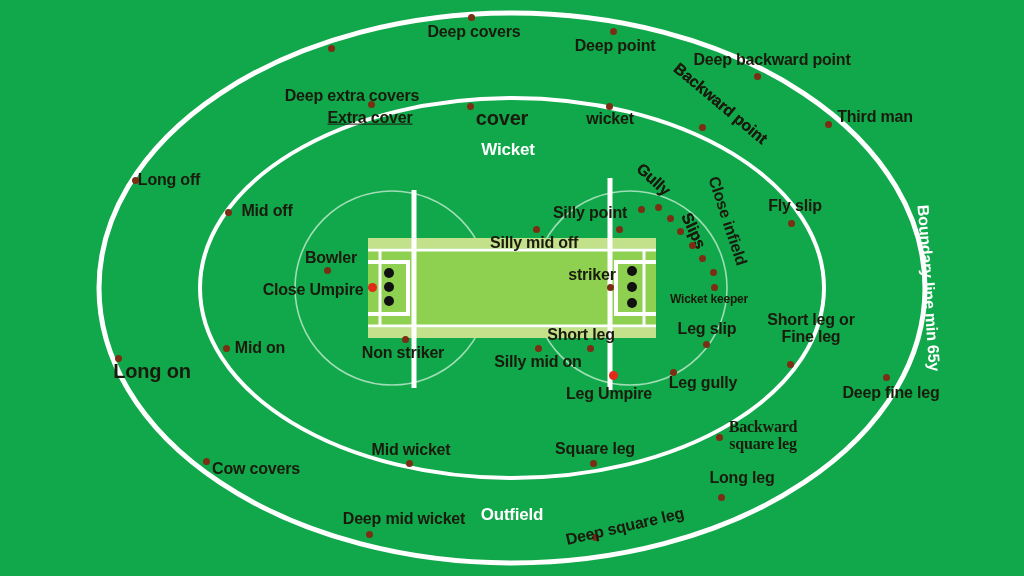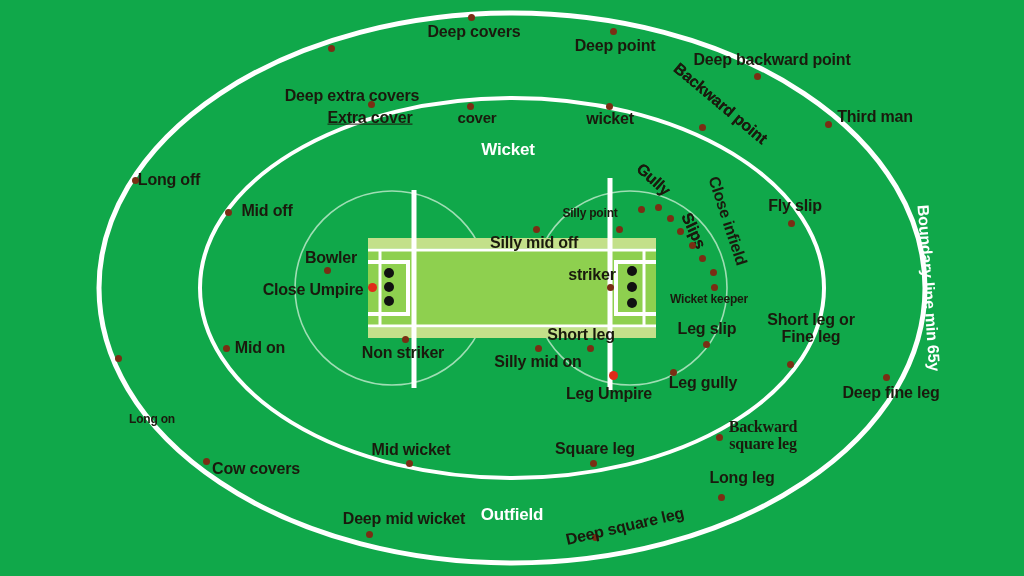--- a/index.html
+++ b/index.html
@@ -96,37 +96,37 @@
       <div class="lbl center" style="left: 352px; top: 64px; font-size: 16px; transform: translate(-50%, -50%) rotate(0deg); margin-top: 32px;">Deep extra covers</div>
       <div class="dot" style="width: 7px; height: 7px; left: 609.5px; top: 27.5px;"></div>
       <div class="lbl center" style="left: 615px; top: 46px; font-size: 16px; transform: translate(-50%, -50%) rotate(0deg);">Deep point</div>
       <div class="dot" style="width: 7px; height: 7px; left: 753.5px; top: 72.5px;"></div>
       <div class="lbl center" style="left: 772px; top: 60px; font-size: 16px; transform: translate(-50%, -50%) rotate(0deg);">Deep backward point</div>
       <div class="dot" style="width: 7px; height: 7px; left: 824.5px; top: 120.5px;"></div>
       <div class="lbl center" style="left: 875px; top: 117px; font-size: 16px; transform: translate(-50%, -50%) rotate(0deg);">Third man</div>
       <div class="dot" style="width: 7px; height: 7px; left: 367.5px; top: 100.5px;"></div>
       <div class="lbl center" style="left: 370px; top: 118px; font-size: 16px; transform: translate(-50%, -50%) rotate(0deg); text-decoration: underline;">Extra cover</div>
       <div class="dot" style="width: 7px; height: 7px; left: 466.5px; top: 102.5px;"></div>
-      <div class="lbl center" style="left: 477px; top: 118px; font-size: 15px; transform: translate(-50%, -50%) rotate(0deg); text-align: center;">cover</div>
+      <div class="lbl center" style="left: 502px; top: 118px; font-size: 20px; transform: translate(-50%, -50%) rotate(0deg); text-align: center;">cover</div>
       <div class="dot" style="width: 7px; height: 7px; left: 605.5px; top: 102.5px;"></div>
       <div class="lbl center" style="left: 610px; top: 119px; font-size: 16px; transform: translate(-50%, -50%) rotate(0deg);">wicket</div>
       <div class="dot" style="width: 7px; height: 7px; left: 698.5px; top: 123.5px;"></div>
       <div class="lbl center" style="left: 720px; top: 104px; font-size: 16px; transform: translate(-50%, -50%) rotate(40deg);">Backward point</div>
       <div class="dot" style="width: 7px; height: 7px; left: 131.5px; top: 176.5px;"></div>
       <div class="lbl center" style="left: 169px; top: 180px; font-size: 16px; transform: translate(-50%, -50%) rotate(0deg);">Long off</div>
       <div class="dot" style="width: 7px; height: 7px; left: 224.5px; top: 208.5px;"></div>
       <div class="lbl center" style="left: 267px; top: 211px; font-size: 16px; transform: translate(-50%, -50%) rotate(0deg);">Mid off</div>
       <div class="dot" style="width: 7px; height: 7px; left: 323.5px; top: 266.5px;"></div>
       <div class="lbl center" style="left: 331px; top: 258px; font-size: 16px; transform: translate(-50%, -50%) rotate(0deg);">Bowler</div>
       <div class="dot umpire" style="width: 9px; height: 9px; left: 367.5px; top: 282.5px;"></div>
       <div class="lbl center" style="left: 313px; top: 290px; font-size: 16px; transform: translate(-50%, -50%) rotate(0deg);">Close Umpire</div>
       <div class="dot" style="width: 7px; height: 7px; left: 222.5px; top: 344.5px;"></div>
       <div class="lbl center" style="left: 260px; top: 348px; font-size: 16px; transform: translate(-50%, -50%) rotate(0deg);">Mid on</div>
       <div class="dot" style="width: 7px; height: 7px; left: 114.5px; top: 354.5px;"></div>
-      <div class="lbl center" style="left: 152px; top: 371px; font-size: 12px; transform: translate(-50%, -50%) rotate(0deg); margin-top: 48px;">Long on</div>
+      <div class="lbl center" style="left: 152px; top: 371px; font-size: 20px; transform: translate(-50%, -50%) rotate(0deg);">Long on</div>
       <div class="dot" style="width: 7px; height: 7px; left: 202.5px; top: 457.5px;"></div>
       <div class="lbl center" style="left: 256px; top: 469px; font-size: 16px; transform: translate(-50%, -50%) rotate(0deg);">Cow covers</div>
       <div class="dot" style="width: 7px; height: 7px; left: 405.5px; top: 459.5px;"></div>
       <div class="lbl center" style="left: 411px; top: 450px; font-size: 16px; transform: translate(-50%, -50%) rotate(0deg);">Mid wicket</div>
       <div class="dot" style="width: 7px; height: 7px; left: 365.5px; top: 530.5px;"></div>
       <div class="lbl center" style="left: 404px; top: 519px; font-size: 16px; transform: translate(-50%, -50%) rotate(0deg);">Deep mid wicket</div>
       <div class="dot" style="width: 7px; height: 7px; left: 589.5px; top: 459.5px;"></div>
       <div class="lbl center" style="left: 595px; top: 449px; font-size: 16px; transform: translate(-50%, -50%) rotate(0deg);">Square leg</div>
       <div class="dot" style="width: 7px; height: 7px; left: 591.5px; top: 533.5px;"></div>
       <div class="lbl center" style="left: 625px; top: 527px; font-size: 16px; transform: translate(-50%, -50%) rotate(-13deg);">Deep square leg</div>
@@ -150,21 +150,21 @@
       <div class="lbl center" style="left: 609px; top: 394px; font-size: 16px; transform: translate(-50%, -50%) rotate(0deg);">Leg Umpire</div>
       <div class="dot" style="width: 7px; height: 7px; left: 586.5px; top: 344.5px;"></div>
       <div class="lbl center" style="left: 581px; top: 335px; font-size: 16px; transform: translate(-50%, -50%) rotate(0deg);">Short leg</div>
       <div class="dot" style="width: 7px; height: 7px; left: 534.5px; top: 344.5px;"></div>
       <div class="lbl center" style="left: 538px; top: 362px; font-size: 16px; transform: translate(-50%, -50%) rotate(0deg);">Silly mid on</div>
       <div class="dot" style="width: 7px; height: 7px; left: 401.5px; top: 335.5px;"></div>
       <div class="lbl center" style="left: 403px; top: 353px; font-size: 16px; transform: translate(-50%, -50%) rotate(0deg);">Non striker</div>
       <div class="dot" style="width: 7px; height: 7px; left: 532.5px; top: 225.5px;"></div>
       <div class="lbl center" style="left: 534px; top: 243px; font-size: 16px; transform: translate(-50%, -50%) rotate(0deg);">Silly mid off</div>
       <div class="dot" style="width: 7px; height: 7px; left: 615.5px; top: 225.5px;"></div>
-      <div class="lbl center" style="left: 590px; top: 213px; font-size: 12px; transform: translate(-50%, -50%) rotate(0deg);">Silly point</div>
+      <div class="lbl center" style="left: 590px; top: 213px; font-size: 16px; transform: translate(-50%, -50%) rotate(0deg);">Silly point</div>
       <div class="dot" style="width: 7px; height: 7px; left: 606.5px; top: 283.5px;"></div>
       <div class="lbl center" style="left: 592px; top: 275px; font-size: 16px; transform: translate(-50%, -50%) rotate(0deg);">striker</div>
       <div class="dot" style="width: 7px; height: 7px; left: 637.5px; top: 205.5px;"></div>
       <div class="lbl center" style="left: 653px; top: 180px; font-size: 16px; transform: translate(-50%, -50%) rotate(42deg);">Gully</div>
       <div class="dot" style="width: 7px; height: 7px; left: 787.5px; top: 219.5px;"></div>
       <div class="lbl center" style="left: 795px; top: 206px; font-size: 16px; transform: translate(-50%, -50%) rotate(0deg);">Fly slip</div>
       <div class="lbl center" style="left: 693px; top: 231px; font-size: 16px; transform: translate(-50%, -50%) rotate(65deg);">Slips</div>
     </div>
 
   <div id="slip-layer">

